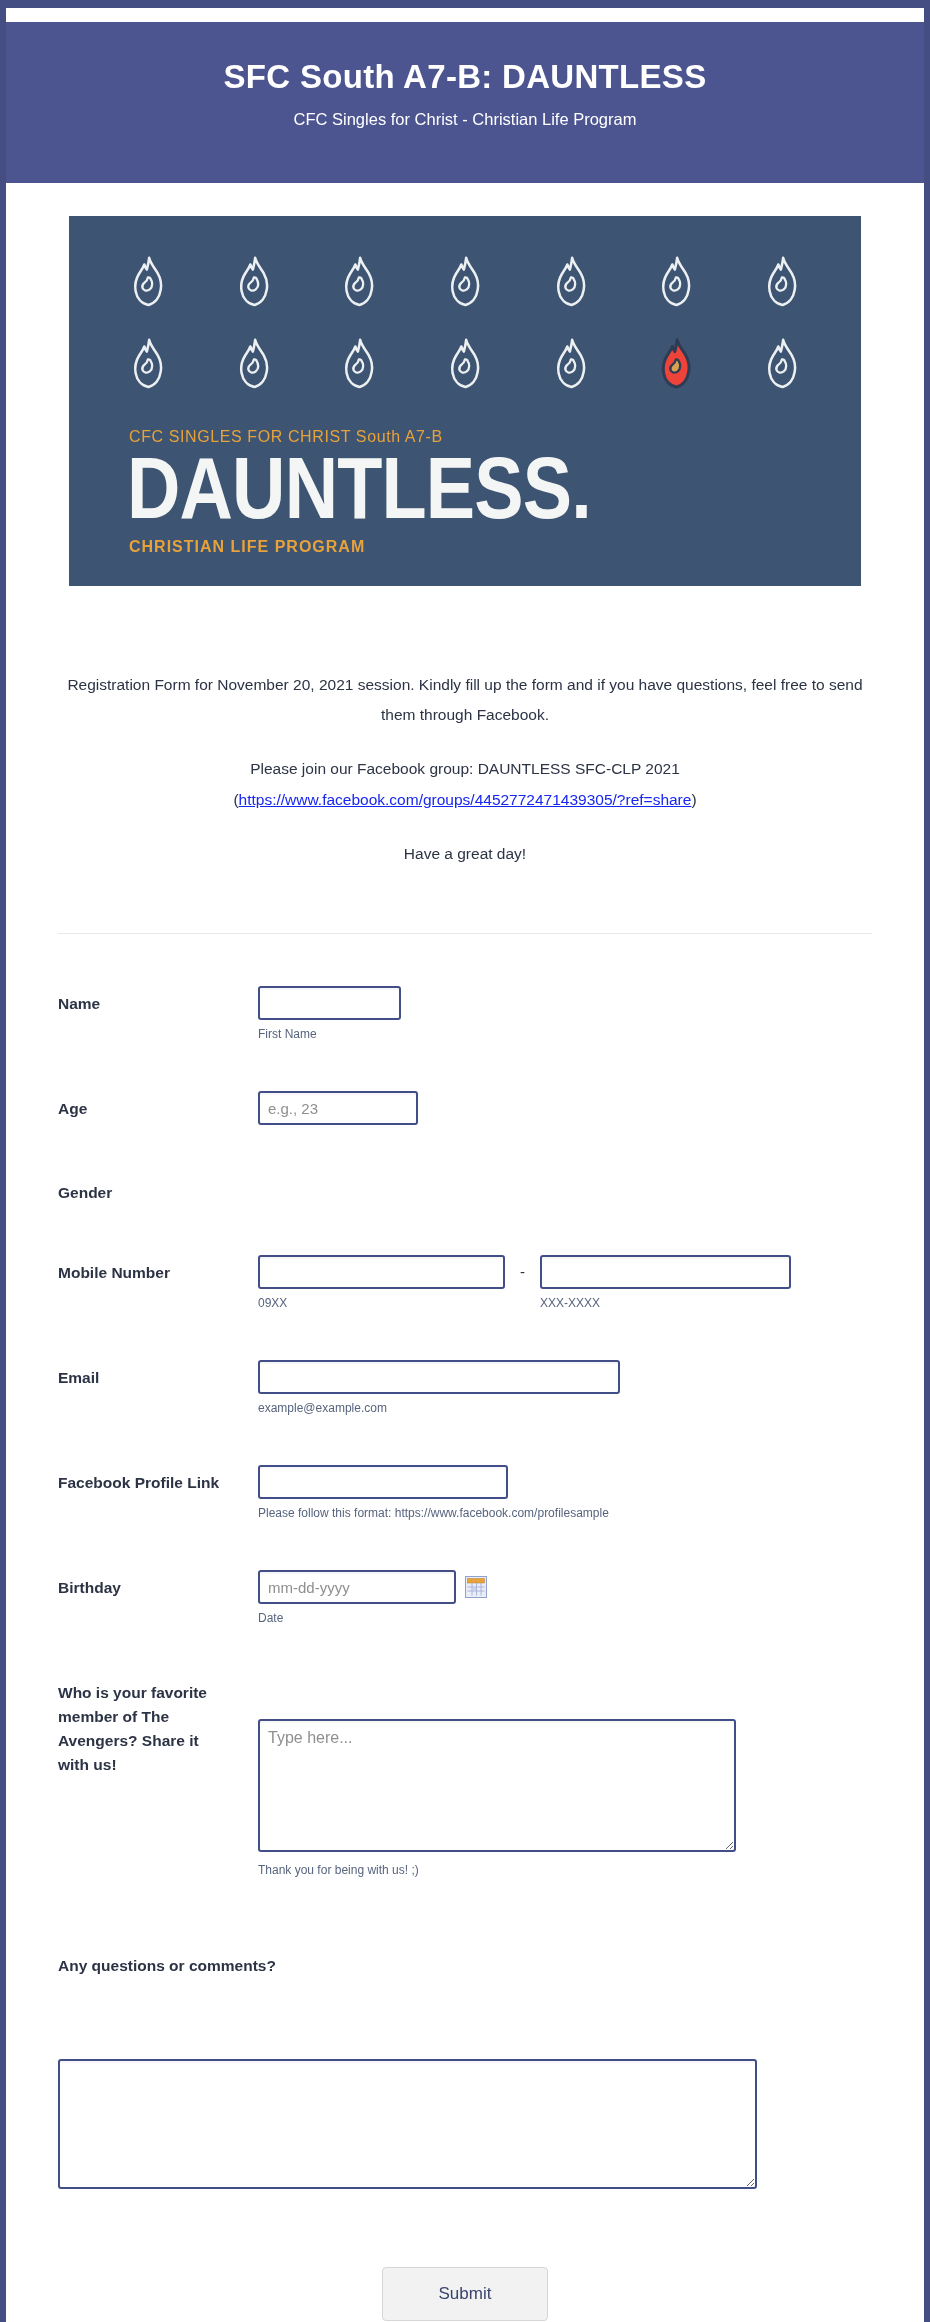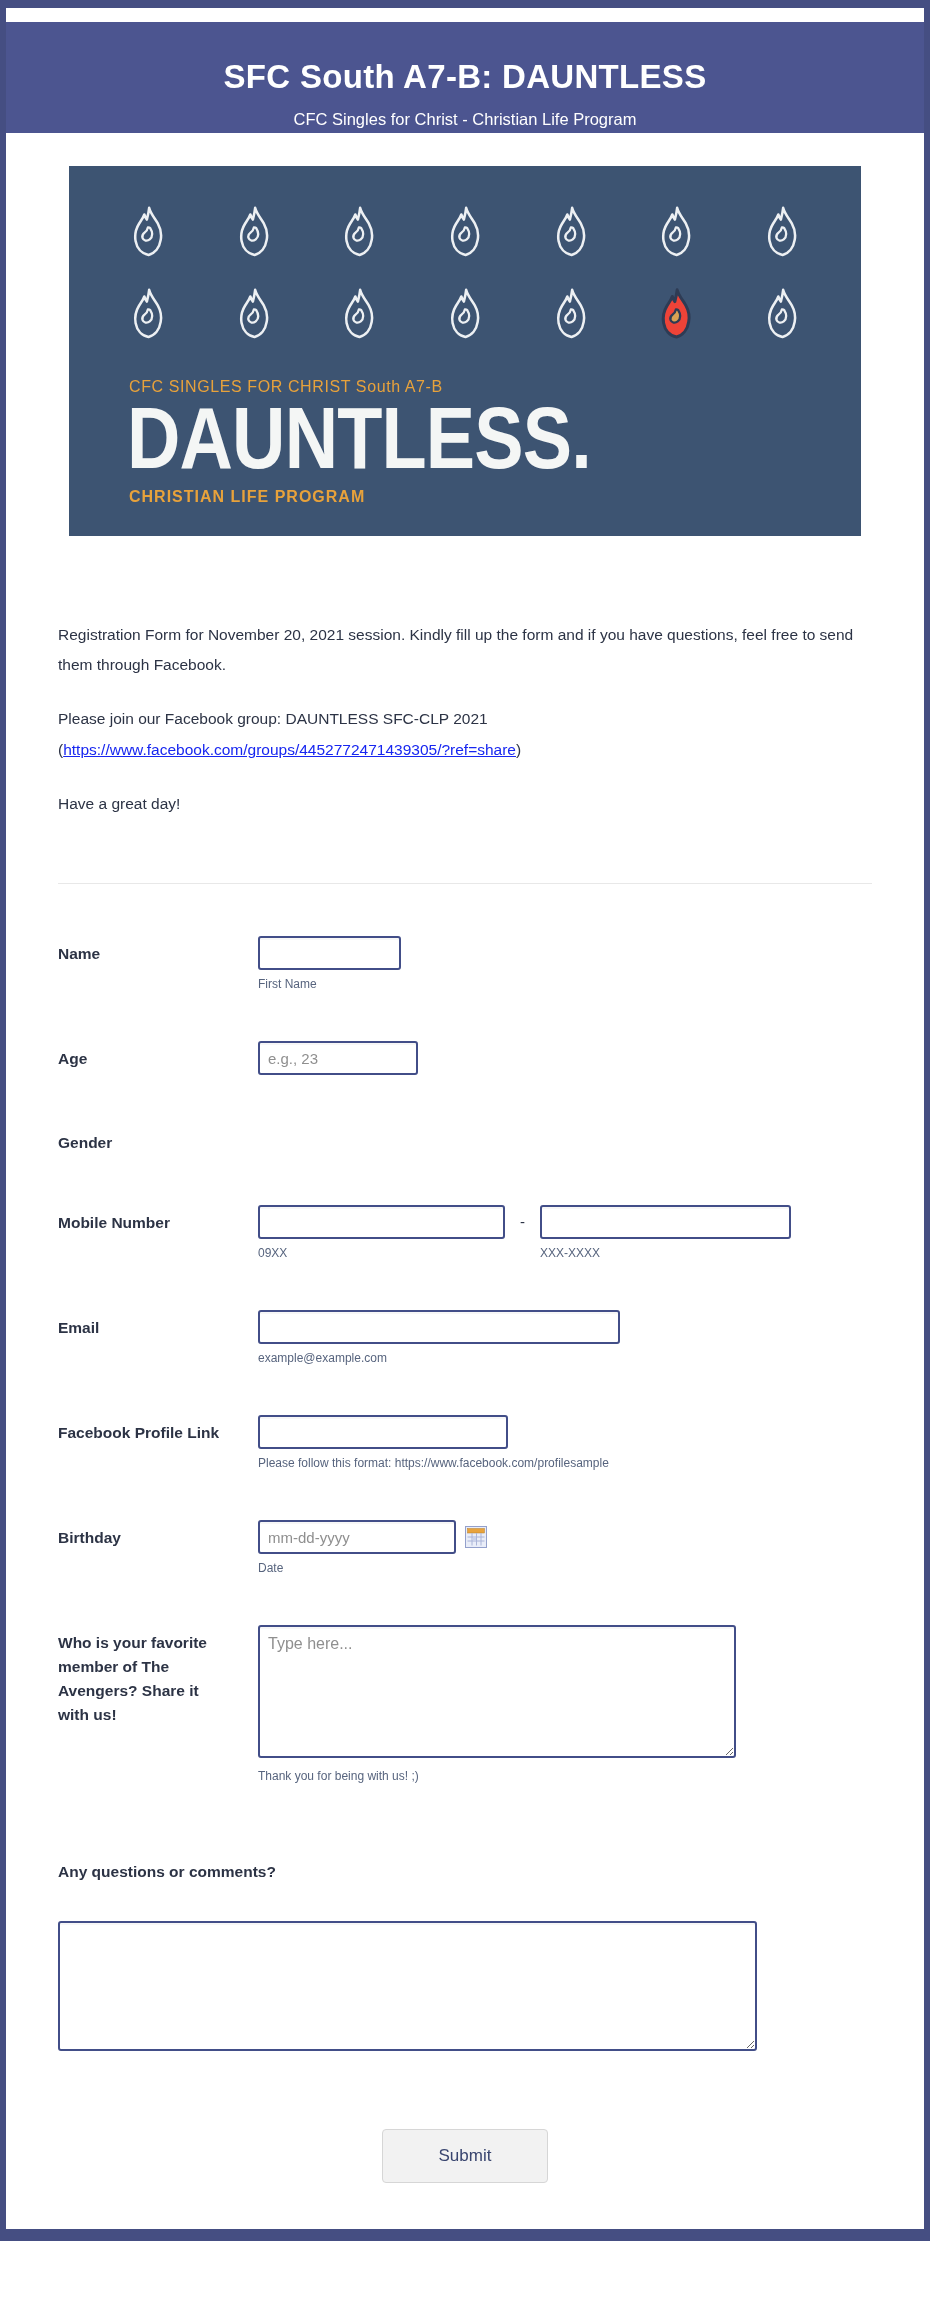--- a/index.html
+++ b/index.html
@@ -16,21 +16,21 @@
     width:930px;
   }
   .page{
     background:#ffffff;
     padding-top:14px;
     padding-bottom:46px;
   }
   
   .header{
     background:var(--header-navy,#4c5590);
-    height:111px;
+    height:161px;
     text-align:center;
     box-sizing:border-box;
     padding-top:36px;
   }
   .header h1{
     margin:0;
     color:#ffffff;
     font-size:33px;
     font-weight:bold;
     letter-spacing:.3px;
@@ -88,21 +88,21 @@
     letter-spacing:1px;
   }
   
   .intro{
     padding:0 52px;
     margin-top:84px;
     font-size:15.5px;
     line-height:1.95;
     color:var(--text,#2c3345);
   }
-  .intro p{margin:0 0 24px 0;}
+  .intro p{margin:0 0 24px 0;text-align:center;}
   .intro p:last-child{margin-bottom:0;}
   .intro a{color:var(--link-blue,#1726f0);}
   hr.divider{
     border:none;
     border-top:1px solid #e8e8e8;
     margin:64px 52px 52px 52px;
   }
   
   .form{padding:0 52px;}
   .row{display:flex;margin-bottom:50px;}
@@ -134,20 +134,21 @@
   textarea{
     border:2px solid var(--input-border,#424e88);
     border-radius:3px;
     box-sizing:border-box;
     padding:8px;
     font-family:"Liberation Sans", sans-serif;
     font-size:16px;
     color:var(--text,#2c3345);
     resize:both;
     box-shadow:inset 0 2px 0 rgba(0,0,0,.03);
+    margin-top:44px;
   }
   .sublabel{
     margin-top:7px;
     font-size:12px;
     color:var(--sublabel,#57647e);
   }
   .w-first{width:143px;}
   .w-last{width:196px;}
   .w-age{width:160px;}
   .w-mob1{width:247px;}

